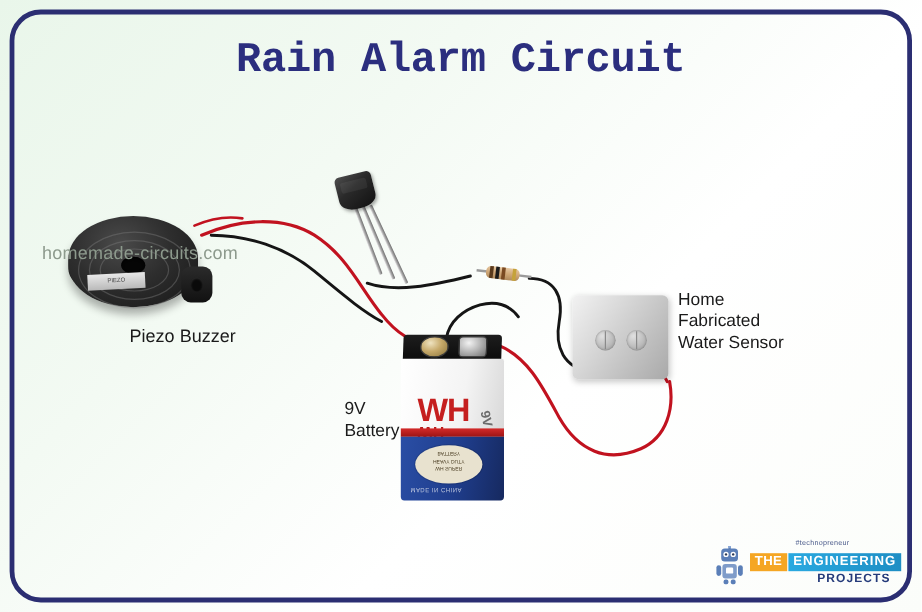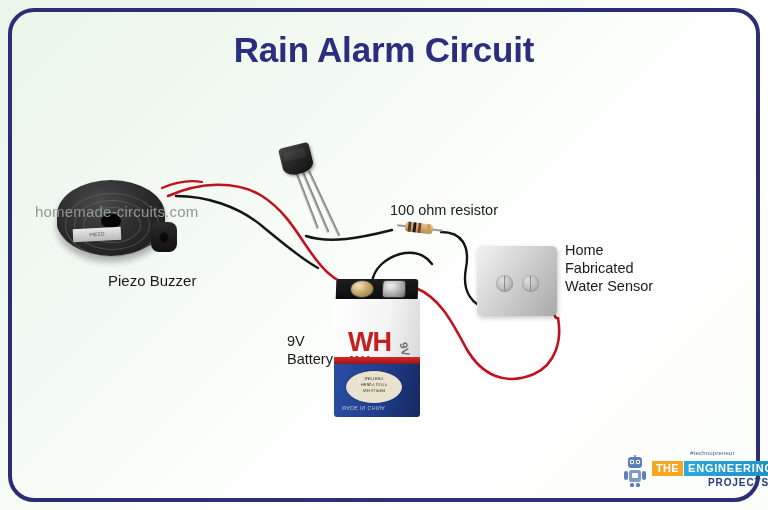--- a/index.html
+++ b/index.html
@@ -35,20 +35,21 @@
   .title {
     position: absolute;
     left: 0;
     top: 30px;
     width: 768px;
     text-align: center;
     font-size: 35px;
     font-weight: bold;
     color: #2b2e7e;
     letter-spacing: -0.2px;
+    font-family: Liberation Mono, monospace;
   }
 
   
   .lbl {
     position: absolute;
     color: #1a1a1a;
     font-size: 14.5px;
     line-height: 18px;
     white-space: pre-line;
   }
@@ -341,21 +342,21 @@
     left: 7.5px; top: 1px;
     width: 1.6px; height: 15px;
     background: #8a8a8a;
   }
   .ss1 { left: 19px; }
   .ss2 { left: 45px; }
 
   
   .logo {
     position: absolute;
-    left: 622px;
+    left: 595px;
     top: 450px;
     width: 132px;
     height: 42px;
   }
   .logo-robot {
     position: absolute;
     left: 0; top: 5px;
     width: 26px; height: 32px;
   }
   .logo-tag {
@@ -477,21 +478,20 @@
     <div class="bat-bottom-txt">MADE IN CHINA</div>
   </div>
 
   <div class="sensor">
     <div class="sensor-plate">
       <div class="sensor-screw ss1"></div>
       <div class="sensor-screw ss2"></div>
     </div>
   </div>
 
-  <div class="lbl" id="label-resistor">100 ohm resistor</div>
   <div class="lbl" id="label-sensor">Home
 Fabricated
 Water Sensor</div>
   <div class="lbl" id="label-buzzer">Piezo Buzzer</div>
   <div class="lbl" id="label-battery">9V
 Battery</div>
 
   <div class="logo">
     <svg class="logo-robot" viewBox="0 0 26 32">
       <rect x="6" y="2" width="14" height="11" rx="3" fill="#5b7fb8"></rect>

